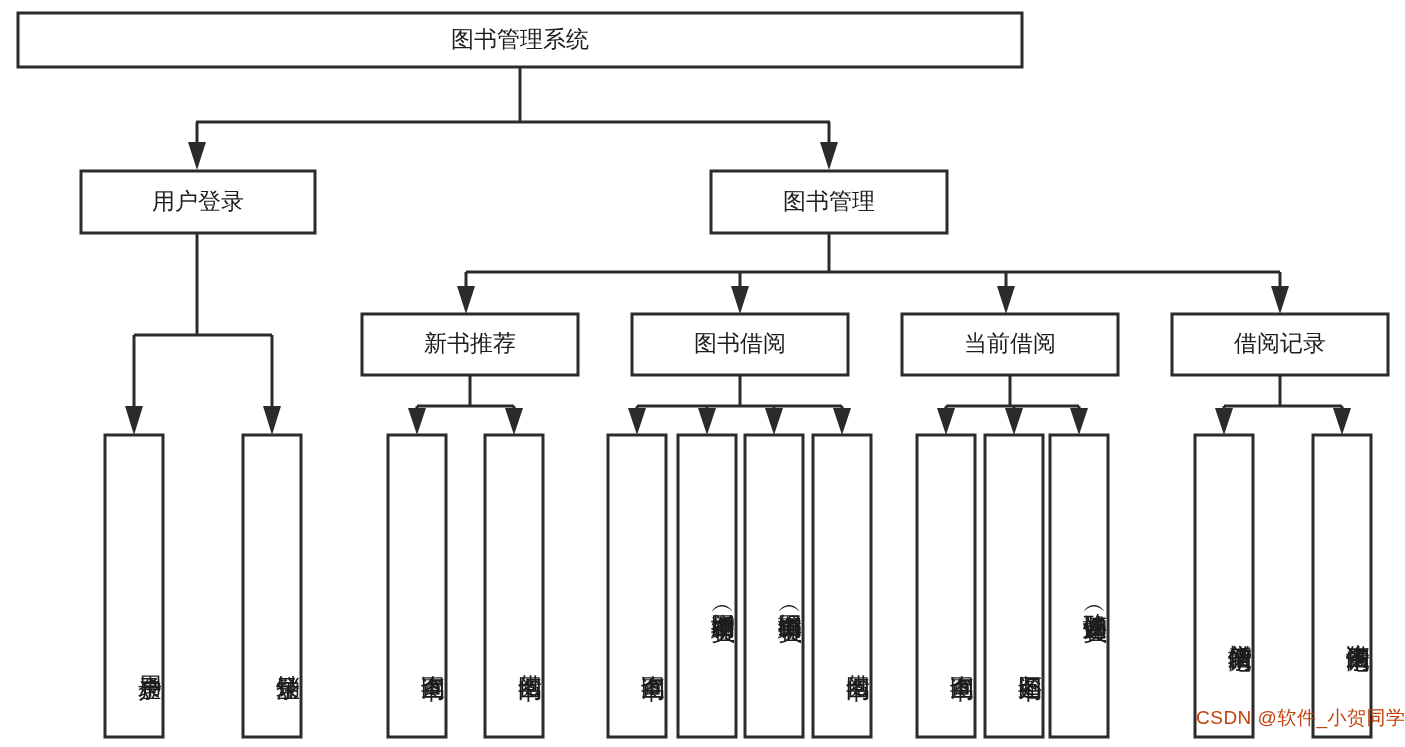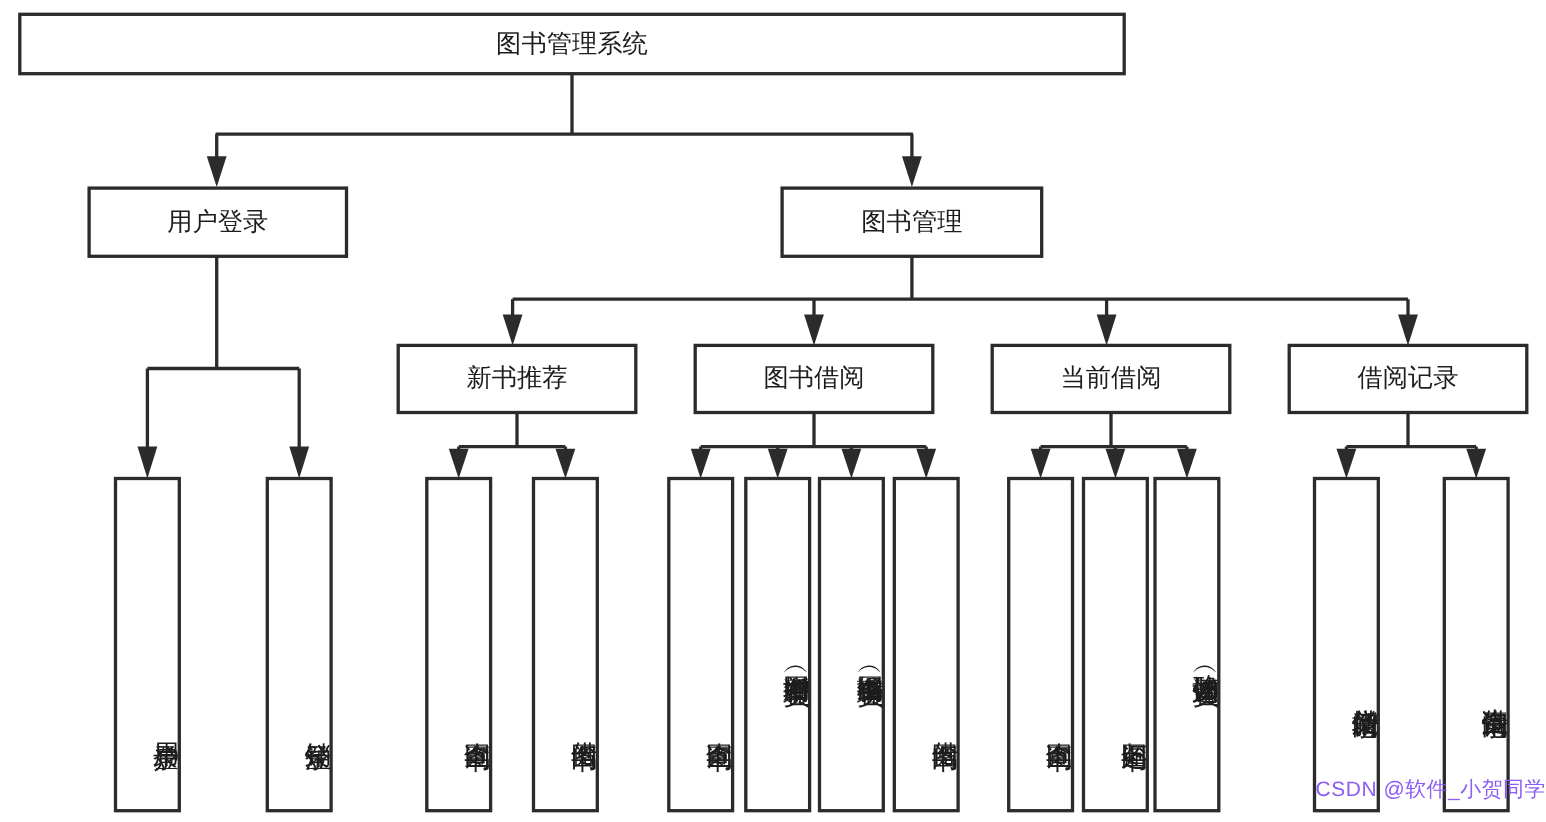--- a/index.html
+++ b/index.html
@@ -61,21 +61,21 @@
     display: flex;
     align-items: flex-start;
     justify-content: center;
     white-space: nowrap;
     pointer-events: none;
   }
   .watermark {
     position: absolute;
     font-family: "Liberation Sans", "DejaVu Sans", sans-serif;
     font-size: 19px;
-    color: #8b5cf6;
+    color: #c2410c;
     white-space: nowrap;
     letter-spacing: 0.5px;
   }
 </style>
 </head>
 <body>
 
 <div id="diagram-root">
 
   <svg class="flow" viewBox="0 0 1405 747">

